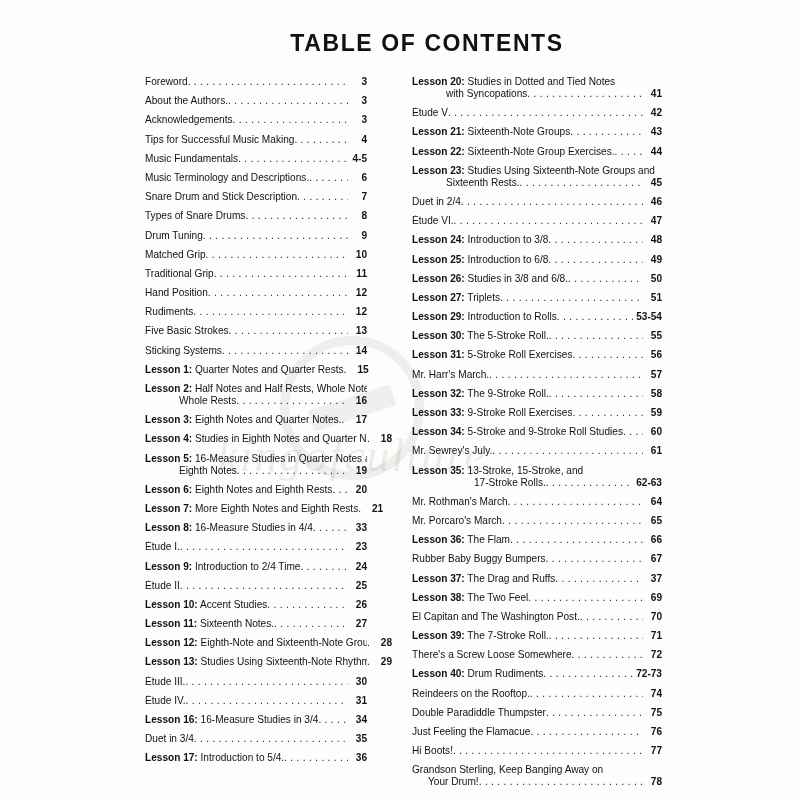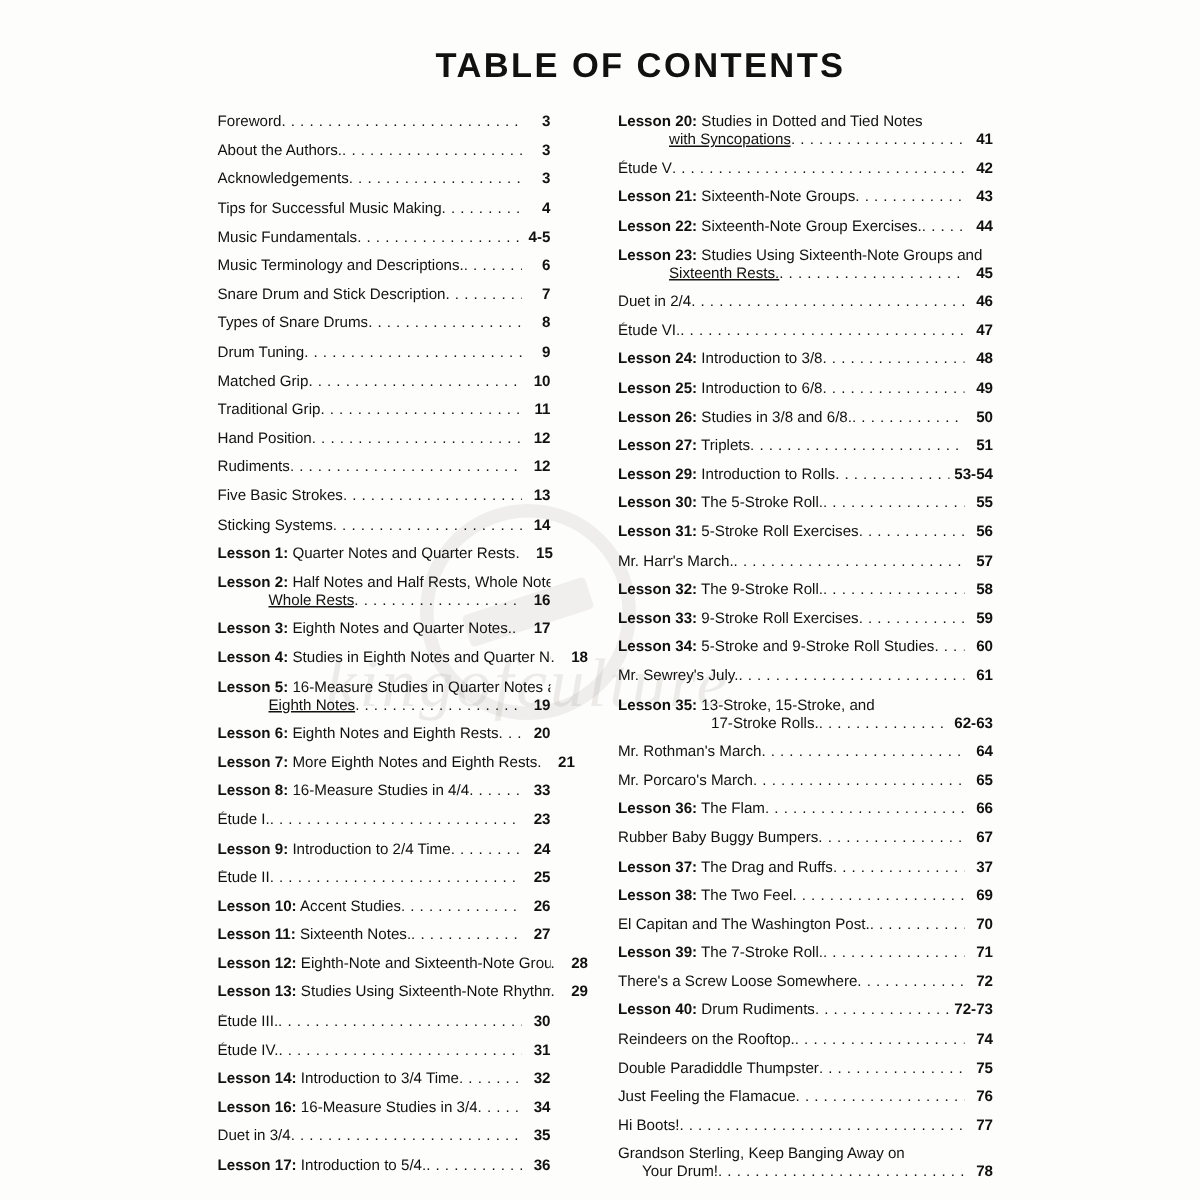--- a/index.html
+++ b/index.html
@@ -117,21 +117,21 @@
     color: #111111;
   }
   .leader.no-dots::before { content: ""; }
   .pg {
     flex: 0 0 auto;
     font-weight: bold;
     text-align: right;
     padding-left: 3px;
     min-width: 16px;
   }
-  .toc-line.cont .lbl { padding-left: 34px; text-decoration: underline; }
+  .toc-line.cont .lbl { padding-left: 34px; }
   .toc-line.cont-right .lbl { padding-left: 62px; }
   .toc-line.cont-sm .lbl { padding-left: 16px; }
 </style>
 </head>
 <body>
 
 <div id="page">
 
   <div id="watermark">
     <div class="wm-mark"></div>
@@ -371,27 +371,20 @@
       </div>
       <div class="toc-entry">
         <div class="toc-line">
           <span class="lbl"><span>Étude IV.</span></span>
           <span class="leader"></span>
           <span class="pg">31</span>
         </div>
       </div>
       <div class="toc-entry">
         <div class="toc-line">
-          <span class="lbl"><span class="bold">Lesson 14:</span> <span>Introduction to 3/4 Time</span></span>
-          <span class="leader"></span>
-          <span class="pg">32</span>
-        </div>
-      </div>
-      <div class="toc-entry">
-        <div class="toc-line">
           <span class="lbl"><span class="bold">Lesson 16:</span> <span>16-Measure Studies in 3/4</span></span>
           <span class="leader"></span>
           <span class="pg">34</span>
         </div>
       </div>
       <div class="toc-entry">
         <div class="toc-line">
           <span class="lbl"><span>Duet in 3/4</span></span>
           <span class="leader"></span>
           <span class="pg">35</span>

